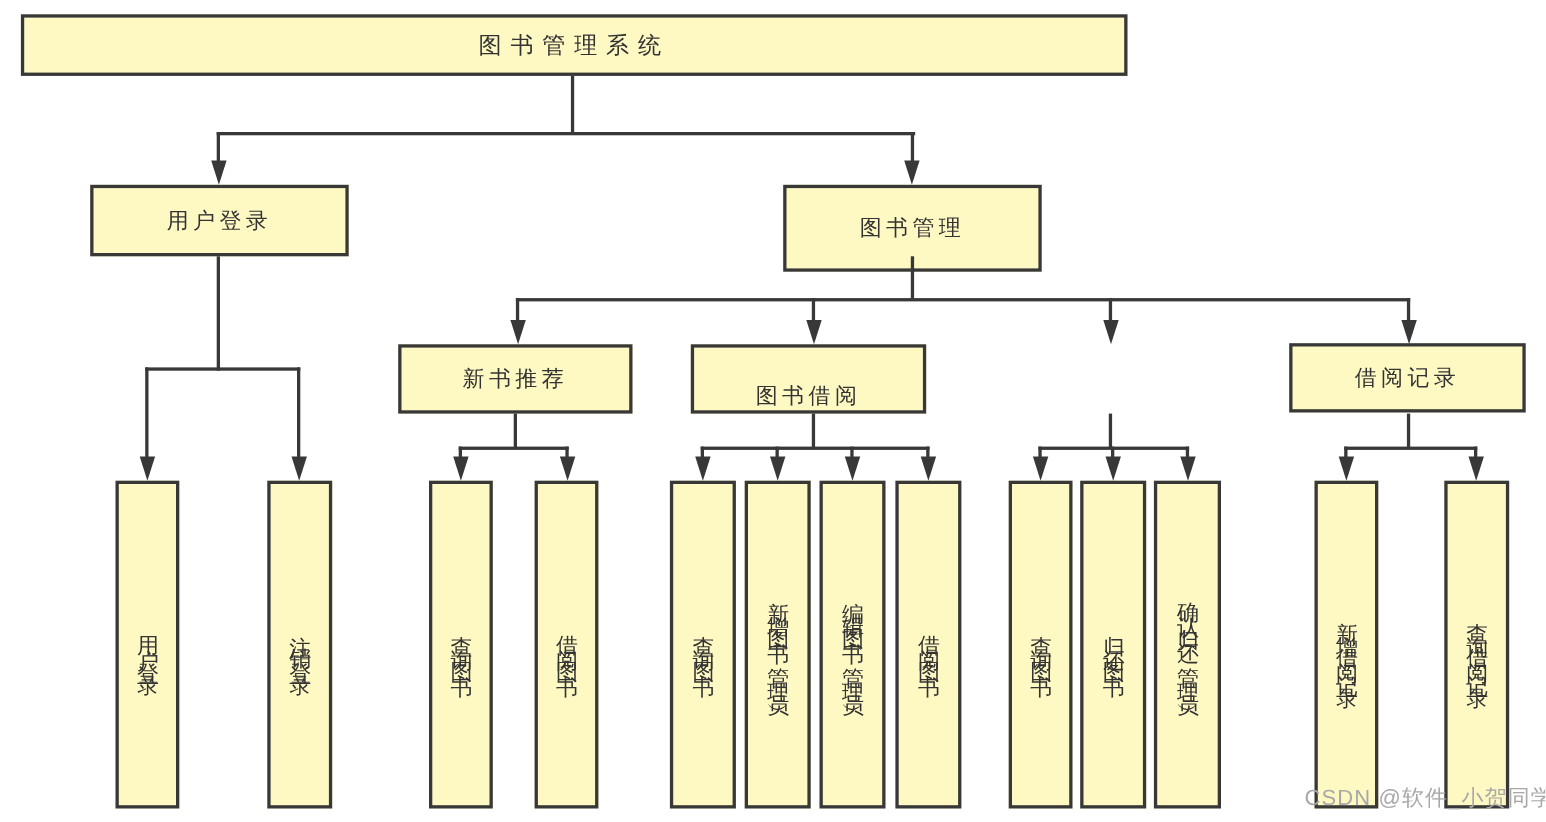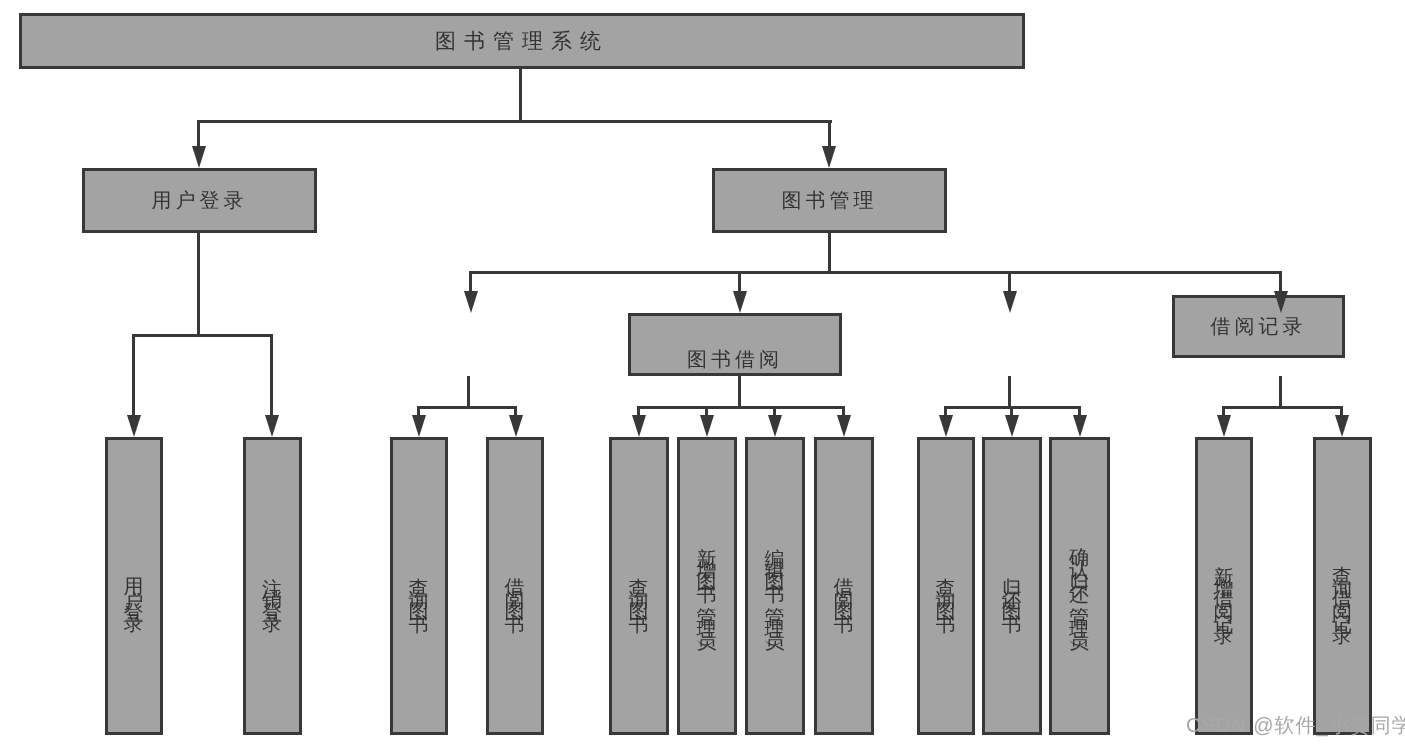--- a/index.html
+++ b/index.html
@@ -11,21 +11,21 @@
   #canvas {
     position: relative;
     width: 1405px;
     height: 747px;
     background: #ffffff;
     overflow: hidden;
   }
   .box {
     position: absolute;
     box-sizing: border-box;
-    background: #a3a3a3;
+    background: #fef9c3;
     border: 3px solid #383838;
     display: flex;
     align-items: center;
     justify-content: center;
     color: #333333;
     text-align: center;
   }
   .hlabel {
     font-size: 20px;
     letter-spacing: 4px;
@@ -70,28 +70,31 @@
 
 <div id="canvas">
 
   <div class="box" style="left:19px; top:13px; width:1006px; height:56px;">
     <span class="root-label">图书管理系统</span>
   </div>
 
   <div class="box" style="left:82px; top:168px; width:235px; height:65px;">
     <span class="hlabel">用户登录</span>
   </div>
-  <div class="box" style="left:712px; top:168px; width:235px; height:65px;">
+  <div class="box" style="left:712px; top:168px; width:235px; height:79px;">
     <span class="hlabel">图书管理</span>
   </div>
 
+  <div class="box" style="left:362px; top:313px; width:213px; height:63px;">
+    <span class="hlabel">新书推荐</span>
+  </div>
   <div class="box" style="left:628px; top:313px; width:214px; height:63px;align-items:flex-end;">
     <span class="hlabel">图书借阅</span>
   </div>
-  <div class="box" style="left:1172px; top:295px; width:173px; height:63px;">
+  <div class="box" style="left:1172px; top:312px; width:215px; height:63px;">
     <span class="hlabel">借阅记录</span>
   </div>
 
   <div class="box vbox" style="left:105px; top:437px; width:58px; height:298px;">
     <span>用户登录</span>
   </div>
   <div class="box vbox" style="left:243px; top:437px; width:59px; height:298px;">
     <span>注销登录</span>
   </div>
 

